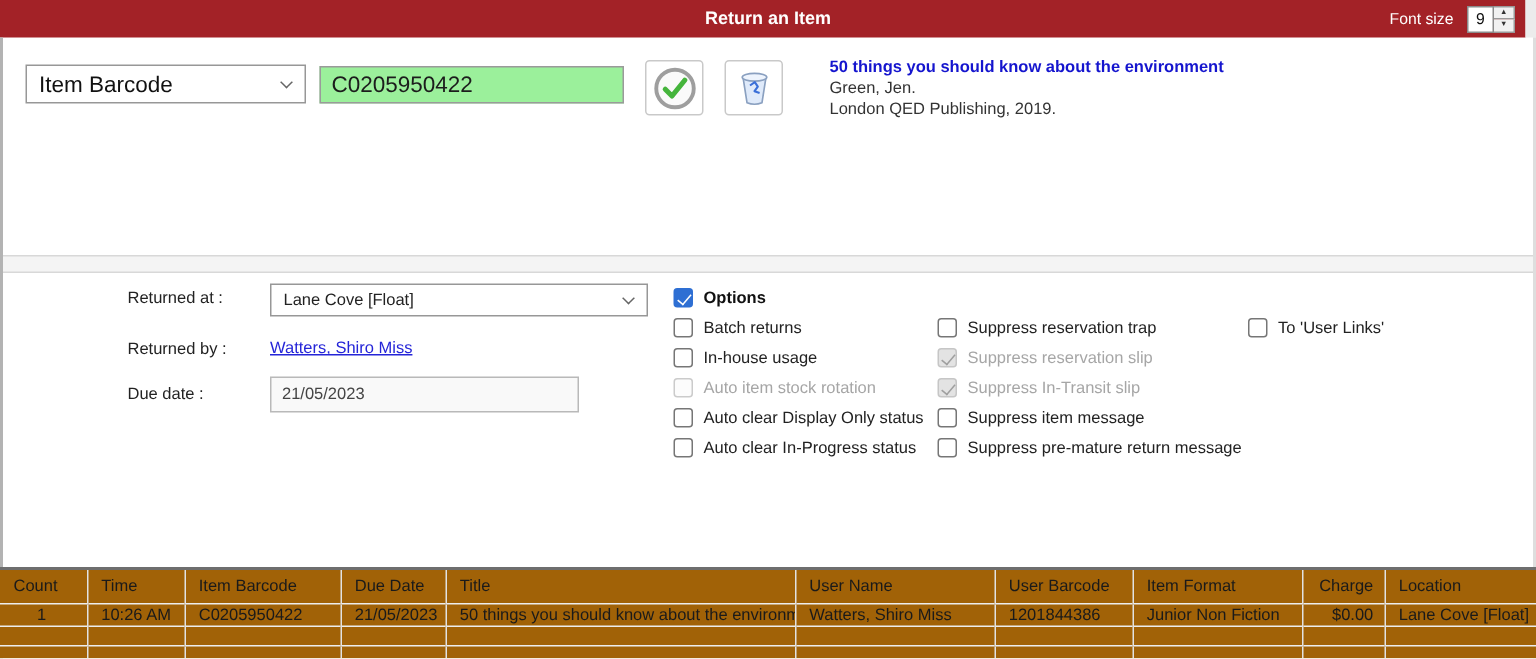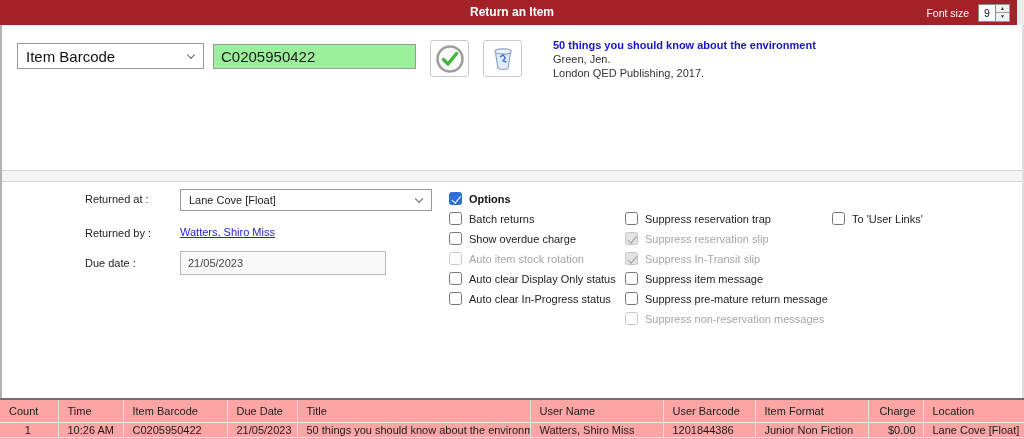--- a/index.html
+++ b/index.html
@@ -96,21 +96,21 @@
   .check-row.disabled .cb.checked::after { border-color:#9f9f9f; }
   .check-row.hdr { font-weight:700; color:#111; }
   .opt-col { position:absolute; display:flex; flex-direction:column; gap:7px; }
   #opt-col1 { left:449px; top:212px; }
   #opt-col2 { left:625px; top:212px; }
   #opt-col3 { left:832px; top:212px;text-align:right; }
   #opt-header { left:449px; top:192px; }
   
   .table-wrap {
     position:absolute; left:0; right:0; top:378px; bottom:0;
-    border-top:2px solid #6e6e6e; background:#fca5a5; overflow:hidden;margin-top:20px;
+    border-top:2px solid #6e6e6e; background:#a16207; overflow:hidden;
   }
   table { border-collapse:collapse; table-layout:fixed; width:1024px; font-size:11px; }
   th {
     font-weight:400; text-align:left; padding:5px 2px 5px 9px; color:#1a1a1a;
     border-right:1px solid #e2e2e2; white-space:nowrap; overflow:hidden;
   }
   td {
     padding:1px 2px 1px 9px; height:13px; color:#1a1a1a;
     border-right:1px solid #e2e2e2; border-top:1px solid #ededed;
     white-space:nowrap; overflow:hidden;
@@ -155,21 +155,21 @@
   <div class="tool-btn btn-clear">
     <svg width="22" height="25" viewBox="0 0 22 25">
       <path d="M3.5 6.5 L6 22.5 Q11 24.5 16 22.5 L18.5 6.5" fill="#dfeafa" stroke="#8aa0c0" stroke-width="1.1"></path>
       <ellipse cx="11" cy="5.5" rx="8.2" ry="2.6" fill="#eef4fd" stroke="#8aa0c0" stroke-width="1.1"></ellipse>
       <path d="M8 11 l3.2-2.2 2 3 -2.2 3 3.4 1.2" fill="none" stroke="#3a6fd8" stroke-width="1.4" stroke-linejoin="round"></path>
     </svg>
   </div>
   <div class="book">
     <div class="book-title">50 things you should know about the environment</div>
     <div>Green, Jen.</div>
-    <div>London QED Publishing, 2017.</div>
+    <div>London QED Publishing, 2019.</div>
   </div>
 
   <div class="divider-band"></div>
 
   <span class="field-label" style="left:85px; top:193px;">Returned at :</span>
   <div class="combo returned-at-combo">
     <span>Lane Cove [Float]</span>
     <span class="caret"></span>
   </div>
 
@@ -183,21 +183,21 @@
     <span class="cb checked"></span>
     <span>Options</span>
   </div>
   <div class="opt-col" id="opt-col1">
       <div class="check-row">
         <span class="cb"></span>
         <span>Batch returns</span>
       </div>
       <div class="check-row">
         <span class="cb"></span>
-        <span>Show overdue charge</span>
+        <span>In-house usage</span>
       </div>
       <div class="check-row disabled">
         <span class="cb"></span>
         <span>Auto item stock rotation</span>
       </div>
       <div class="check-row">
         <span class="cb"></span>
         <span>Auto clear Display Only status</span>
       </div>
       <div class="check-row">
@@ -218,24 +218,20 @@
         <span class="cb checked"></span>
         <span>Suppress In-Transit slip</span>
       </div>
       <div class="check-row">
         <span class="cb"></span>
         <span>Suppress item message</span>
       </div>
       <div class="check-row">
         <span class="cb"></span>
         <span>Suppress pre-mature return message</span>
-      </div>
-      <div class="check-row disabled">
-        <span class="cb"></span>
-        <span>Suppress non-reservation messages</span>
       </div>
     </div>
   <div class="opt-col" id="opt-col3">
       <div class="check-row">
         <span class="cb"></span>
         <span>To 'User Links'</span>
       </div>
     </div>
 
   <div class="table-wrap">

